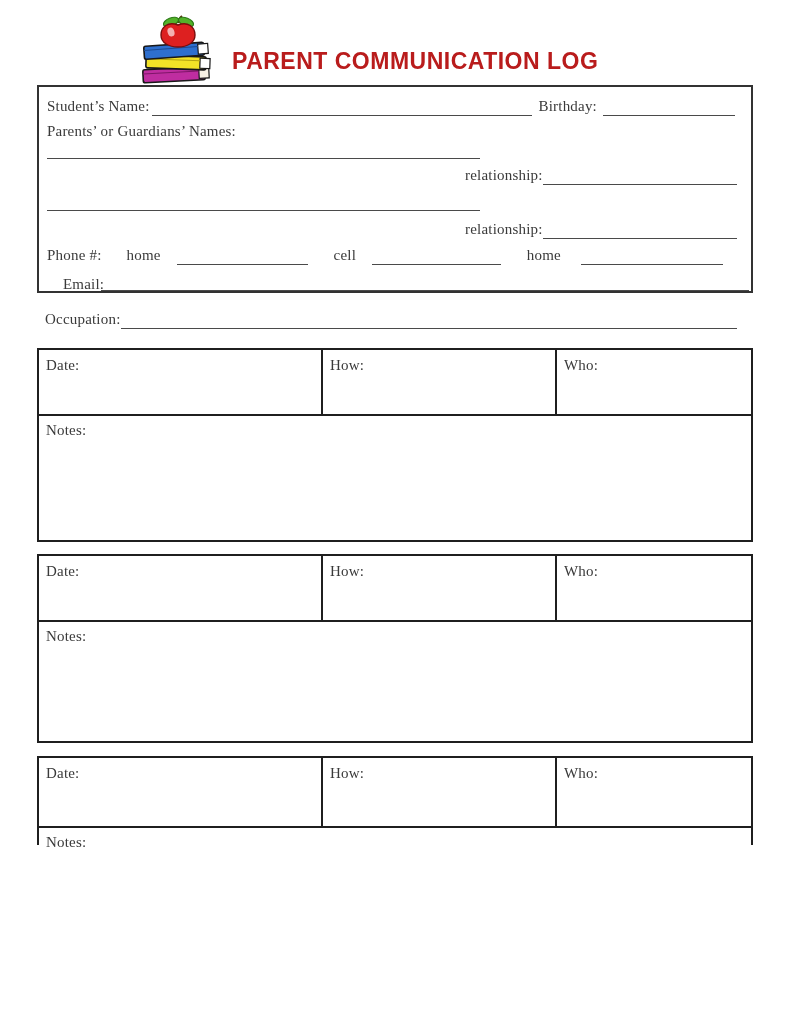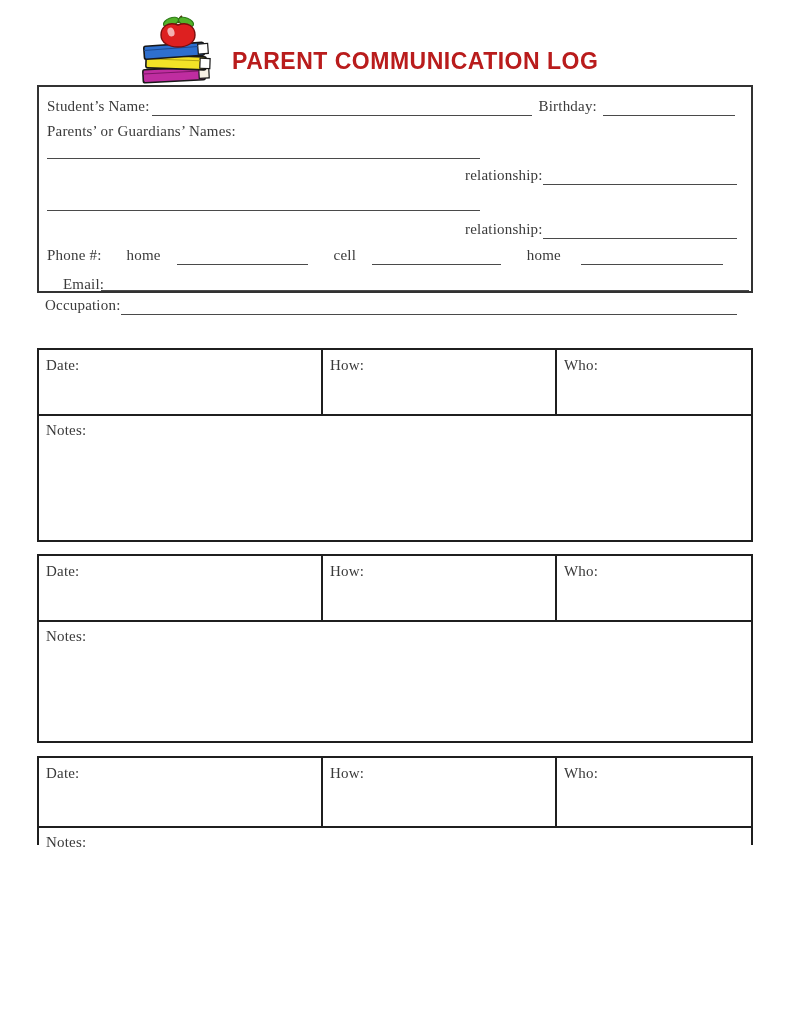--- a/index.html
+++ b/index.html
@@ -28,21 +28,21 @@
     border:2px solid #323232; background:#ffffff;
   }
   .abs { position:absolute; }
   .frow { display:flex; align-items:flex-end; height:20px; }
   .w-line {
     flex:1 1 auto; height:20px;
     border-bottom:1px solid #4a4a4a;
   }
   .s-line { border-bottom:1px solid #4a4a4a; }
 
-  .occupation-row { position:absolute; left:45px; right:53px; top:295px; }
+  .occupation-row { position:absolute; left:45px; right:53px; top:309px; }
 
   .log-table {
     position:absolute; left:37px; width:716px;
     border:2px solid #1f1f1f; background:#ffffff;
   }
   .log-table.cut { border-bottom:none; }
   .hdr-row { display:flex; }
   .cell { border-right:2px solid #1f1f1f; padding:5px 0 0 7px; }
   .cell.last { border-right:none; flex:1 1 auto; }
   .notes-cell { border-top:2px solid #1f1f1f; padding:4px 0 0 7px; }

